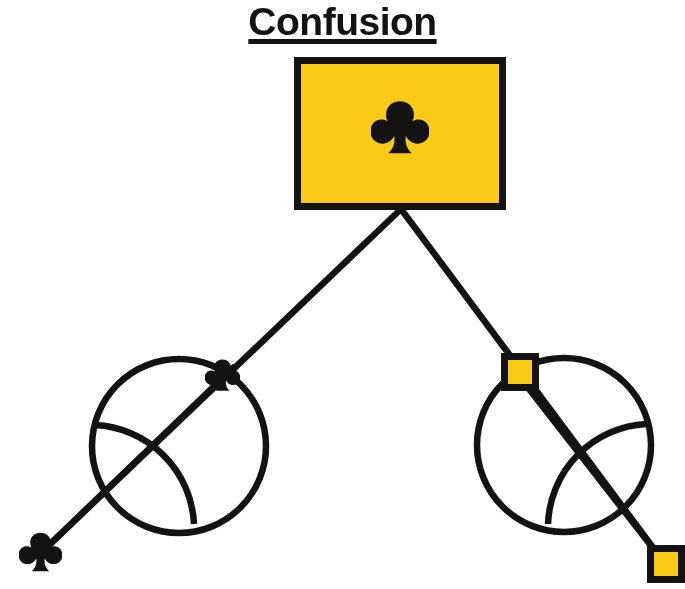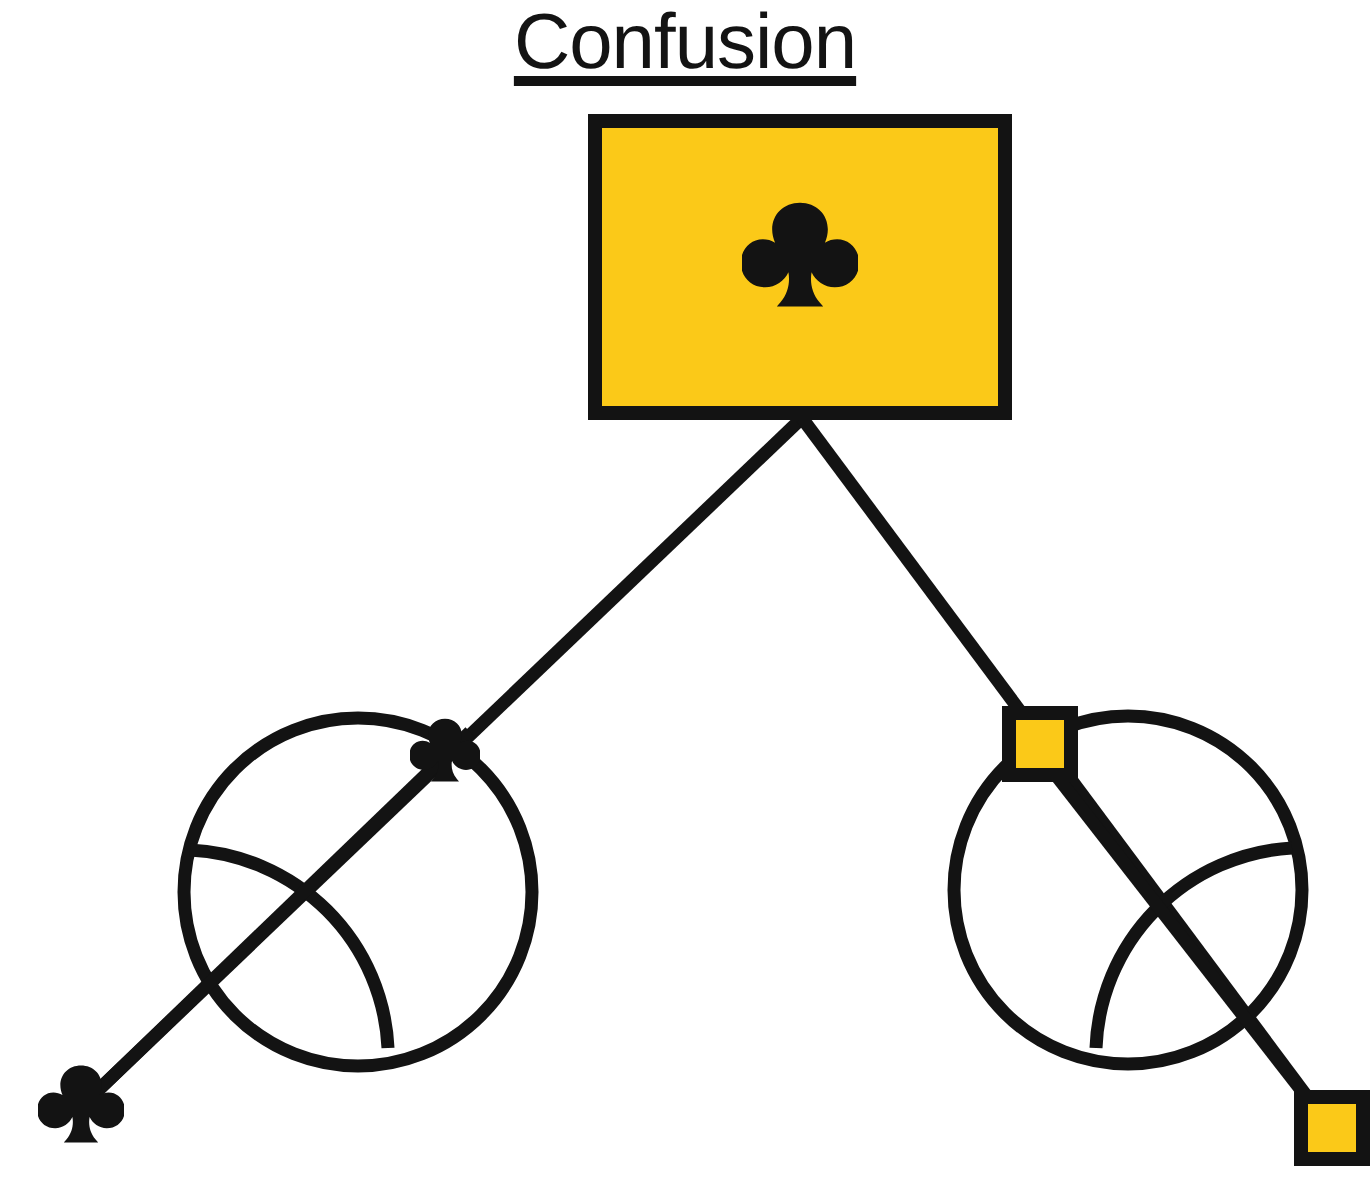--- a/index.html
+++ b/index.html
@@ -17,21 +17,21 @@
     background: #ffffff;
     overflow: hidden;
   }
   #diagram-title {
     position: absolute;
     left: 0;
     top: 0px;
     width: 685px;
     text-align: center;
     font-family: "Liberation Sans", sans-serif;
-    font-weight: normal;
+    font-weight: bold;
     font-size: 39px;
     line-height: 44px;
     letter-spacing: -0.5px;
     color: #131313;
     text-decoration: underline;
     text-decoration-thickness: 5px;
     text-underline-offset: 4px;
   }
   #scene {
     position: absolute;

